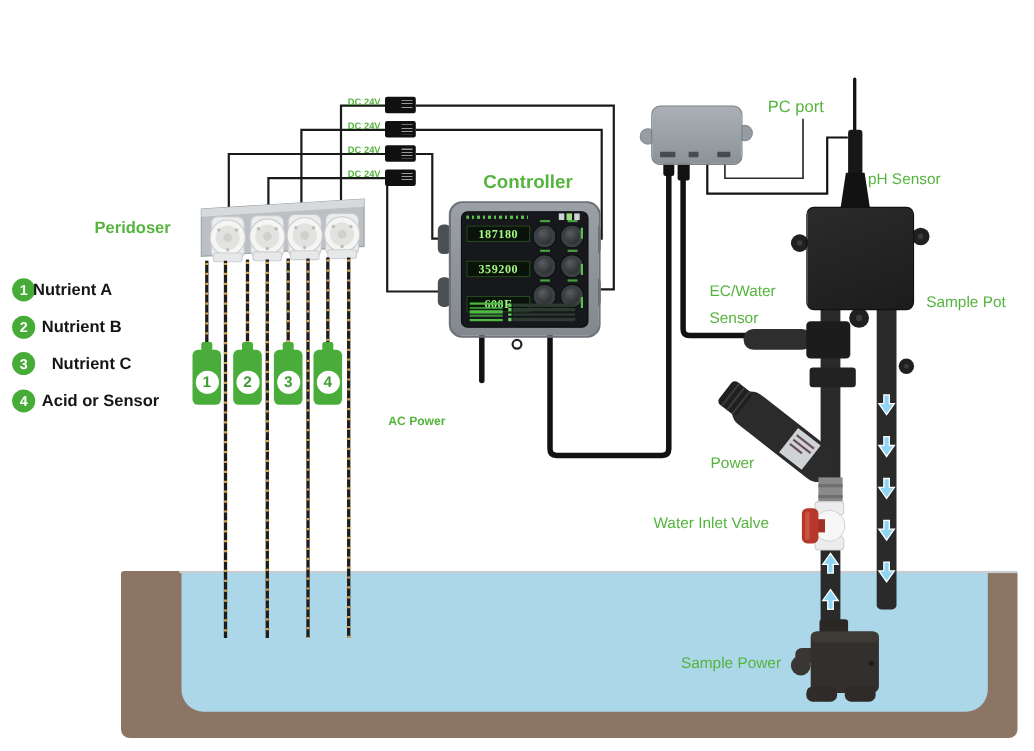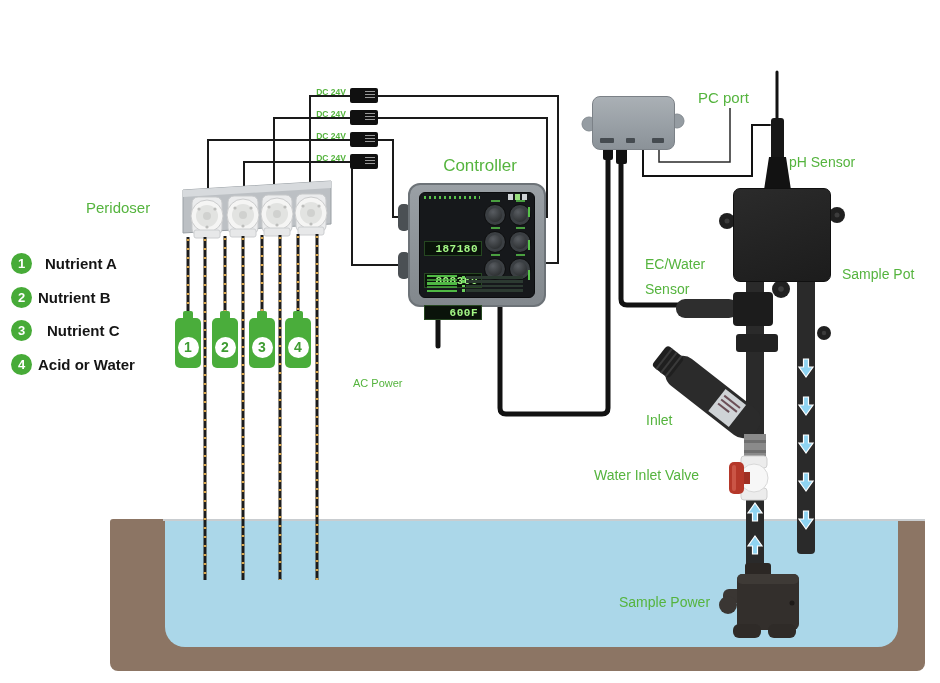--- a/index.html
+++ b/index.html
@@ -11,21 +11,21 @@
               border-radius:3px 3px 8px 8px;}
   #tank-water{left:165px;top:521px;width:733px;height:126px;background:#abd7e9;
               border-radius:0 0 20px 20px;}
   #water-line{left:163px;top:519px;width:762px;height:2px;background:#c9cdd0;}
   
   #gfx{left:0;top:0;z-index:2;}
   
   .comp{z-index:3;}
   
   .lbl{color:#55b43e;white-space:nowrap;z-index:4;}
-  .lbl.b{font-weight:normal;}
+  .lbl.b{font-weight:bold;}
   .dc-lbl{font-size:8.5px;font-weight:bold;width:40px;text-align:right;}
   
   .leg-circle{width:21px;height:21px;border-radius:50%;background:#47ab38;color:#fff;
               font-weight:bold;font-size:13px;text-align:center;line-height:21px;z-index:4;}
   .leg-text{font-weight:bold;font-size:15px;color:#151515;z-index:4;}
   
   .bottle{width:26px;height:50px;background:#4aad3b;border-radius:5px;z-index:3;}
   .bottle-neck{width:10px;height:8px;background:#4aad3b;border-radius:2px 2px 0 0;z-index:3;}
   .bottle-circle{width:21px;height:21px;background:#ffffff;border-radius:50%;color:#3f9c33;
                  font-weight:bold;font-size:14px;text-align:center;line-height:21px;z-index:4;}
@@ -39,22 +39,22 @@
           border:1px solid #7b8187;}
   .port{background:#454b50;border-radius:1px;z-index:4;}
   
   #ctl-case{left:408px;top:183px;width:138px;height:124px;border-radius:12px;
             background:linear-gradient(180deg,#9aa0a5,#82888d);border:2px solid #6d7378;
             box-sizing:border-box;}
   .ctl-lug{width:12px;height:27px;background:#4b5054;border-radius:5px;z-index:2;}
   #ctl-panel{left:419px;top:192px;width:116px;height:106px;background:#16181b;
              border:1px solid #0b0c0e;border-radius:6px;box-sizing:border-box;}
   .disp{width:58px;height:15px;background:#0a130a;border:1px solid #264721;color:#a4f886;
-        font-family:Liberation Mono, monospace;font-weight:bold;font-size:11px;
-        text-align:right;line-height:15px;padding:0 3px;letter-spacing:.5px;box-sizing:border-box;margin-top:36px;}
+        font-family:Liberation Serif, serif;font-weight:bold;font-size:11px;
+        text-align:center;line-height:15px;padding:0 3px;letter-spacing:.5px;box-sizing:border-box;}
   .knob{width:22px;height:22px;border-radius:50%;border:1px solid #0e0f10;
         background:radial-gradient(circle at 40% 35%,#585c61 0%,#303335 55%,#1c1e20 100%);
         box-shadow:inset 0 0 0 3px #3b3f43;box-sizing:border-box;}
   .knob-lbl{width:9px;height:2px;background:#58c24a;opacity:.8;}
   .gdash{background:#58c24a;}
   .ctl-bar{width:30px;height:2.2px;background:#4fb944;}
   .ctl-row{width:57px;height:2.6px;background:#2c3a31;}
   .ctl-row::before{content:"";position:absolute;left:-4px;top:0;width:2.6px;height:2.6px;
                    background:#6ad15c;}
   
@@ -279,21 +279,21 @@
   <div class="abs ctl-lug" style="left:534px;top:252px;"></div>
   <div class="abs comp" id="ctl-case"></div>
   <div class="abs comp" id="ctl-panel"></div>
   <div class="abs comp" style="left:424px;top:196px;width:56px;height:3px;z-index:4;
        background:repeating-linear-gradient(90deg,#58c24a 0 2px,transparent 2px 5px);"></div>
   <div class="abs gdash comp" style="left:508px;top:194px;width:5px;height:6px;z-index:4;background:#cfd3d6;"></div>
   <div class="abs gdash comp" style="left:515px;top:194px;width:5px;height:6px;z-index:4;background:#9adf7f;"></div>
   <div class="abs gdash comp" style="left:522px;top:194px;width:5px;height:6px;z-index:4;background:#cfd3d6;"></div>
 
   <div class="abs disp comp" style="left:424px;top:205px;z-index:4;">187180</div>
-  <div class="abs disp comp" style="left:424px;top:237px;z-index:4;">808360</div>
+  <div class="abs disp comp" style="left:424px;top:237px;z-index:4;">359200</div>
   <div class="abs disp comp" style="left:424px;top:269px;z-index:4;">600F</div>
 
   <div class="abs knob comp" style="left:484px;top:204px;z-index:4;"></div>
   <div class="abs knob comp" style="left:509px;top:204px;z-index:4;"></div>
   <div class="abs knob comp" style="left:484px;top:231px;z-index:4;"></div>
   <div class="abs knob comp" style="left:509px;top:231px;z-index:4;"></div>
   <div class="abs knob comp" style="left:484px;top:258px;z-index:4;"></div>
   <div class="abs knob comp" style="left:509px;top:258px;z-index:4;"></div>
   <div class="abs knob-lbl comp" style="left:491px;top:200px;z-index:4;"></div>
   <div class="abs knob-lbl comp" style="left:516px;top:200px;z-index:4;"></div>
@@ -324,33 +324,33 @@
   <div class="abs bottle" style="left:175px;top:318px;"></div>
   <div class="abs bottle" style="left:212px;top:318px;"></div>
   <div class="abs bottle" style="left:249px;top:318px;"></div>
   <div class="abs bottle" style="left:285px;top:318px;"></div>
   <div class="abs bottle-circle" style="left:177.5px;top:337px;">1</div>
   <div class="abs bottle-circle" style="left:214.5px;top:337px;">2</div>
   <div class="abs bottle-circle" style="left:251.5px;top:337px;">3</div>
   <div class="abs bottle-circle" style="left:287.5px;top:337px;">4</div>
 
   <div class="abs leg-circle" style="left:11px;top:253px;">1</div>
-  <div class="abs leg-text" style="left:45px;top:255px;">Nutrient A</div>
+  <div class="abs leg-text" style="left:30px;top:255px;">Nutrient A</div>
   <div class="abs leg-circle" style="left:11px;top:287px;">2</div>
   <div class="abs leg-text" style="left:38px;top:289px;">Nutrient B</div>
   <div class="abs leg-circle" style="left:11px;top:320px;">3</div>
   <div class="abs leg-text" style="left:47px;top:322px;">Nutrient C</div>
   <div class="abs leg-circle" style="left:11px;top:354px;">4</div>
-  <div class="abs leg-text" style="left:38px;top:356px;">Acid or Water</div>
+  <div class="abs leg-text" style="left:38px;top:356px;">Acid or Sensor</div>
 
   <div class="abs lbl b" style="left:86px;top:199px;font-size:15px;">Peridoser</div>
   <div class="abs lbl b" style="left:425px;top:156px;width:110px;text-align:center;font-size:17px;">Controller</div>
   <div class="abs lbl b" style="left:353px;top:377px;font-size:11px;">AC Power</div>
   <div class="abs lbl" style="left:698px;top:89px;font-size:15px;">PC port</div>
   <div class="abs lbl" style="left:789px;top:154px;font-size:14px;">pH Sensor</div>
   <div class="abs lbl" style="left:645px;top:256px;font-size:14px;">EC/Water</div>
   <div class="abs lbl" style="left:645px;top:281px;font-size:14px;text-align:center;">Sensor</div>
   <div class="abs lbl" style="left:842px;top:266px;font-size:14px;">Sample Pot</div>
-  <div class="abs lbl" style="left:646px;top:412px;font-size:14px;">Inlet</div>
+  <div class="abs lbl" style="left:646px;top:412px;font-size:14px;">Power</div>
   <div class="abs lbl" style="left:594px;top:467px;font-size:14px;">Water Inlet Valve</div>
   <div class="abs lbl" style="left:619px;top:594px;font-size:14px;">Sample Power</div>
 
 </div>
 
 </body></html>

